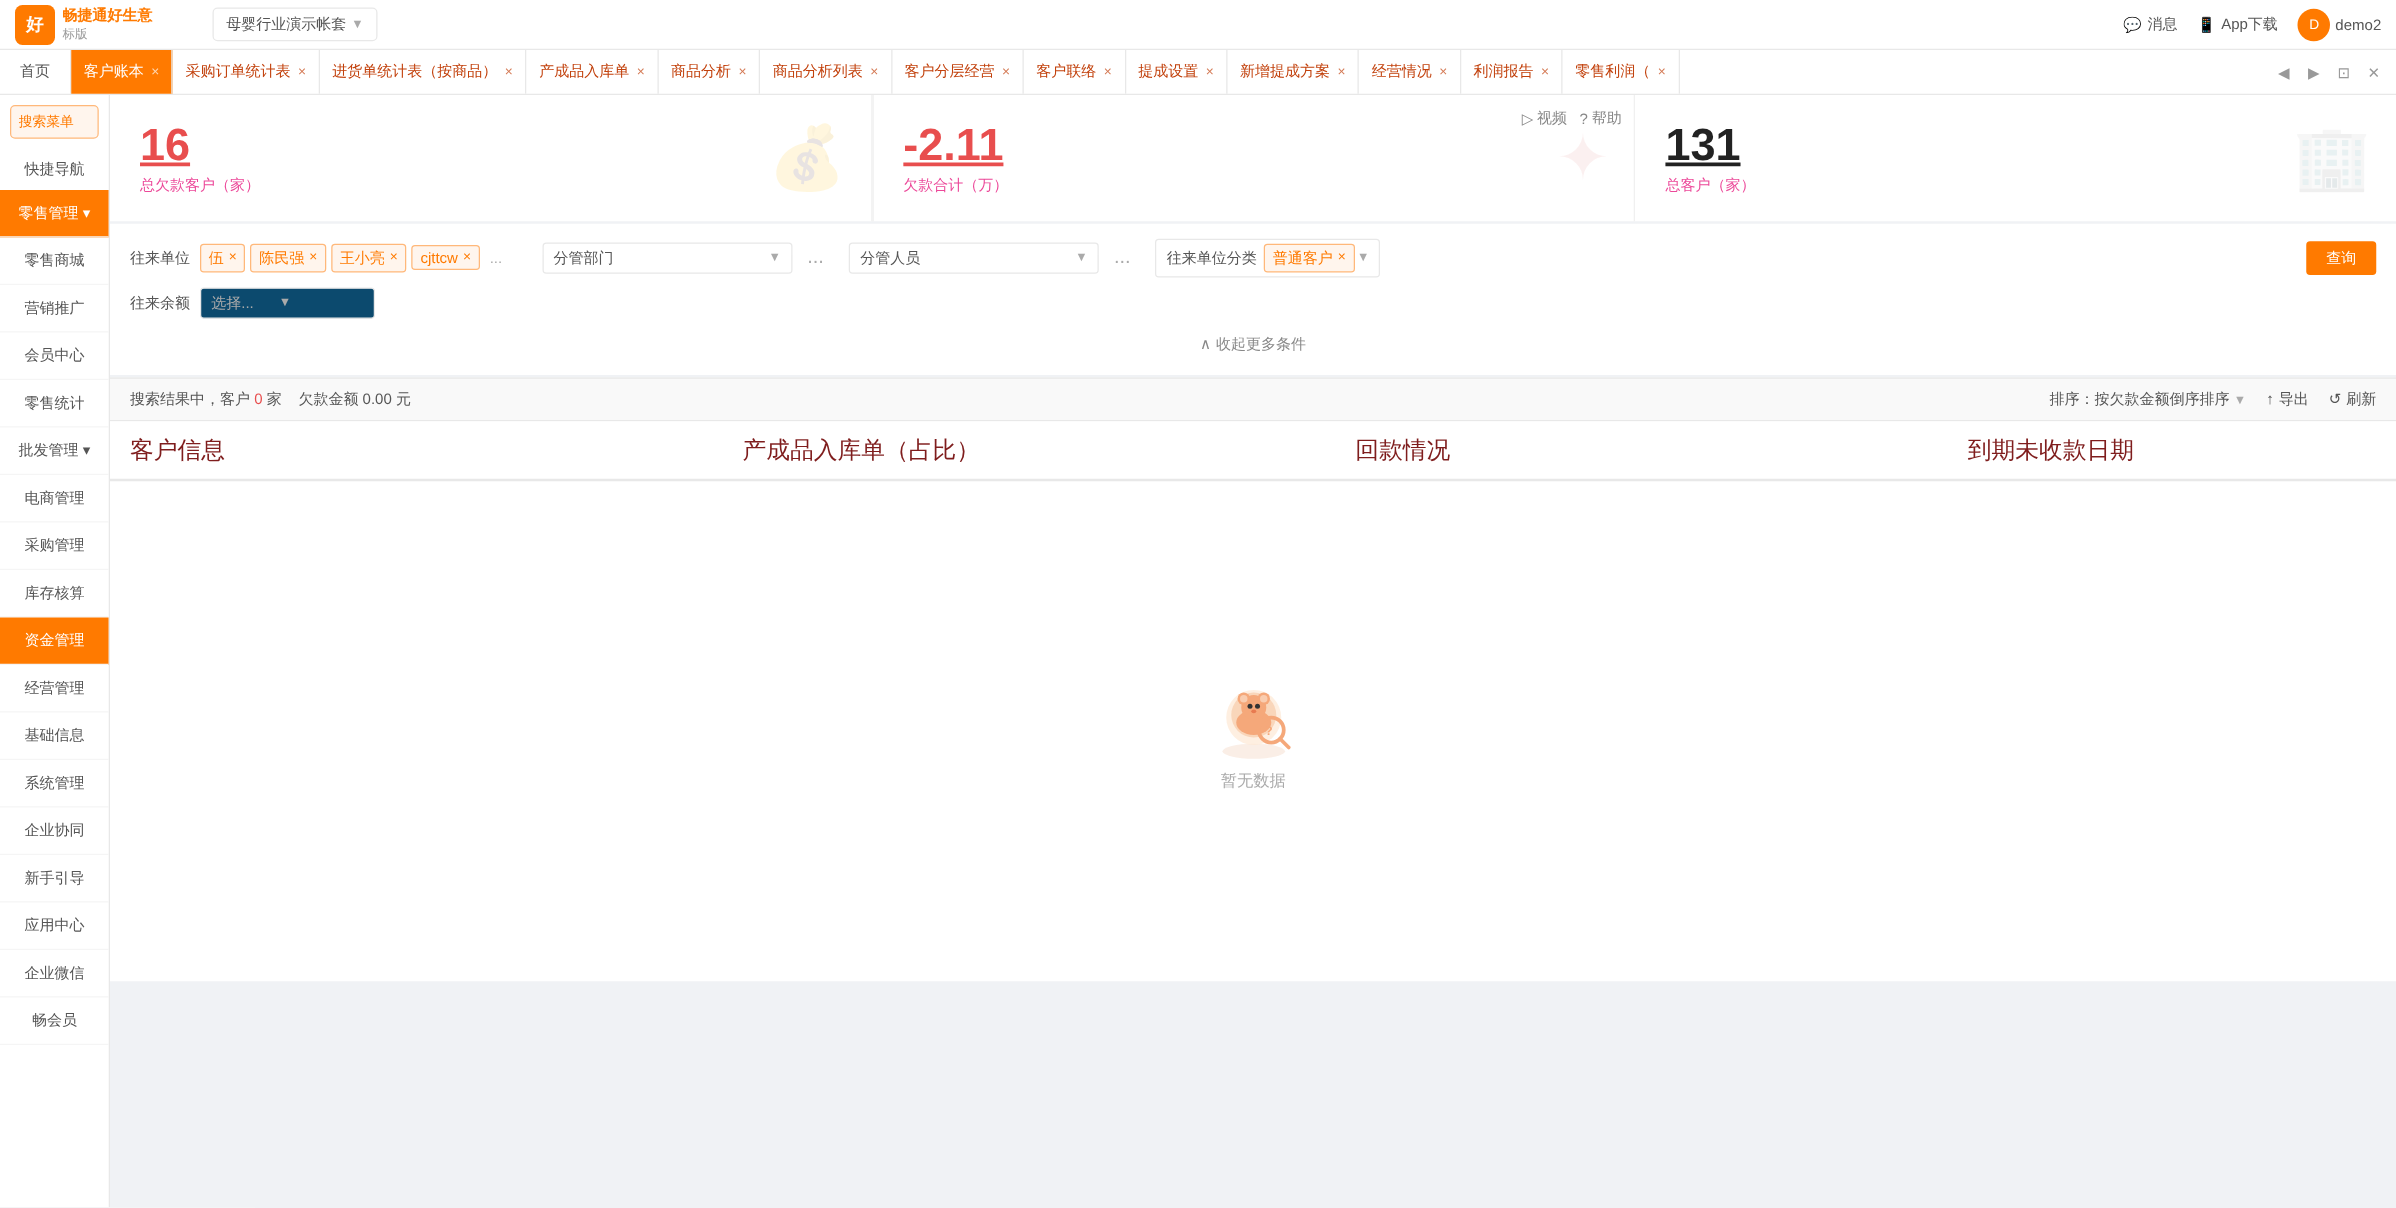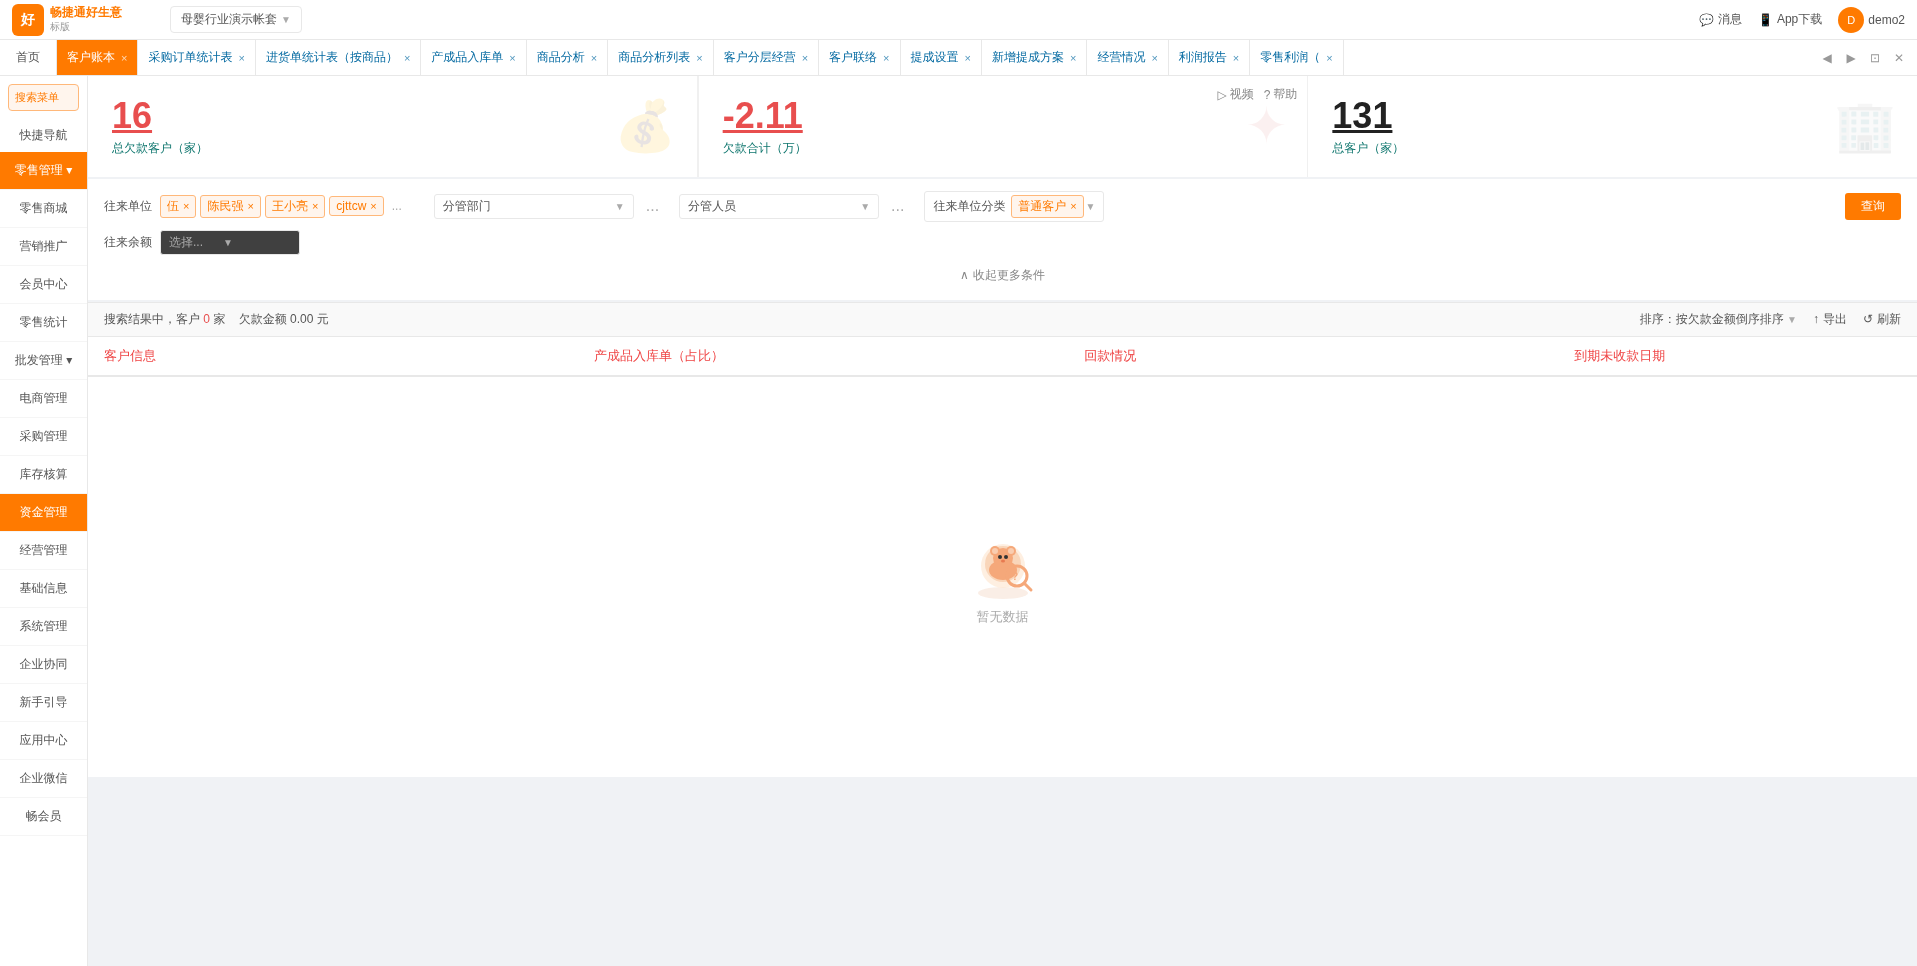--- a/index.html
+++ b/index.html
@@ -12,21 +12,21 @@
     .logo-icon { width: 32px; height: 32px; background: #ff7a00; border-radius: 6px; display: flex; align-items: center; justify-content: center; color: #fff; font-size: 14px; font-weight: bold; }
     .logo-text { font-size: 12px; color: #ff7a00; font-weight: bold; line-height: 1.2; }
     .logo-sub { font-size: 10px; color: #999; }
     .system-selector { display: flex; align-items: center; gap: 4px; padding: 4px 10px; border: 1px solid #e8e8e8; border-radius: 4px; font-size: 12px; color: #555; cursor: pointer; margin-left: 40px; }
     .top-bar-right { display: flex; align-items: center; gap: 16px; font-size: 12px; color: #555; }
     .top-bar-right span { cursor: pointer; display: flex; align-items: center; gap: 4px; }
     .avatar { width: 26px; height: 26px; border-radius: 50%; background: #ff7a00; display: flex; align-items: center; justify-content: center; color: #fff; font-size: 11px; }
 
     
     .nav-tabs { background: #fff; height: 36px; display: flex; align-items: center; border-bottom: 1px solid #e8e8e8; flex-shrink: 0; overflow: hidden; }
-    .nav-tab { display: flex; align-items: center; padding: 0 10px; height: 36px; font-size: 12px; cursor: pointer; border-right: 1px solid #e8e8e8; white-space: nowrap; color: #0369a1; flex-shrink: 0; }
+    .nav-tab { display: flex; align-items: center; padding: 0 10px; height: 36px; font-size: 12px; cursor: pointer; border-right: 1px solid #e8e8e8; white-space: nowrap; color: #c2410c; flex-shrink: 0; }
     .nav-tab:first-child { padding: 0 16px; color: #555; }
     .nav-tab.active { background: #ff7a00; color: #fff; }
     .nav-tab .close-x { margin-left: 6px; font-size: 11px; opacity: 0.7; }
     .nav-tab-controls { margin-left: auto; display: flex; align-items: center; padding: 0 8px; gap: 4px; flex-shrink: 0; }
     .nav-ctrl-btn { width: 20px; height: 20px; display: flex; align-items: center; justify-content: center; cursor: pointer; color: #999; font-size: 12px; }
 
     
     .main-layout { display: flex; flex: 1; overflow: hidden; }
 
     
@@ -40,52 +40,52 @@
     
     .content-area { flex: 1; overflow-y: auto; background: #f0f2f5; }
 
     
     .stats-row { display: flex; background: #fff; margin-bottom: 2px; }
     .stat-card { flex: 1; padding: 20px 24px; display: flex; flex-direction: column; align-items: flex-start; position: relative; border-right: 1px solid #f0f0f0; }
     .stat-card:last-child { border-right: none; }
     .stat-value { font-size: 36px; font-weight: bold; line-height: 1.1; text-decoration: underline; }
     .stat-value.red { color: #e84e4e; }
     .stat-value.dark { color: #222; text-decoration: underline; }
-    .stat-label { font-size: 12px; color: #0f766e; margin-top: 4px; text-align: center; }
+    .stat-label { font-size: 12px; color: #ec4899; margin-top: 4px; text-align: center; }
     .stat-icon { position: absolute; right: 20px; top: 50%; transform: translateY(-50%); opacity: 0.15; font-size: 60px; color: #ff7a00; }
     .stat-icon-blue { color: #4a90e2; }
     .stat-card-mid { border-left: 1px solid #f0f0f0; border-right: 1px solid #f0f0f0; }
     .help-btns { position: absolute; top: 10px; right: 10px; display: flex; gap: 10px; font-size: 12px; color: #888; }
     .help-btn { cursor: pointer; display: flex; align-items: center; gap: 3px; }
 
     
     .filter-area { background: #fff; padding: 12px 16px; margin-bottom: 2px; }
     .filter-row { display: flex; align-items: center; gap: 8px; margin-bottom: 8px; flex-wrap: wrap; }
     .filter-label { font-size: 12px; color: #555; white-space: nowrap; }
     .filter-tags { display: flex; align-items: center; gap: 4px; flex-wrap: wrap; }
     .filter-tag { display: flex; align-items: center; gap: 4px; background: #fff5ed; border: 1px solid #ffb87a; border-radius: 3px; padding: 2px 6px; font-size: 12px; color: #ff7a00; }
     .filter-tag .x { cursor: pointer; color: #ff7a00; font-size: 11px; }
     .filter-more { font-size: 12px; color: #aaa; cursor: pointer; padding: 2px 4px; }
     .filter-select { border: 1px solid #e8e8e8; border-radius: 3px; padding: 3px 8px; font-size: 12px; color: #555; min-width: 120px; display: flex; align-items: center; justify-content: space-between; cursor: pointer; background: #fff; }
     .filter-select-wide { min-width: 200px; }
     .filter-dots { font-size: 16px; color: #aaa; cursor: pointer; padding: 0 4px; }
-    .filter-select-input { border: 1px solid #e8e8e8; border-radius: 3px; padding: 3px 8px; font-size: 12px; color: #555; min-width: 100px; display: flex; align-items: center; gap: 20px; cursor: pointer; background: #404040; }
+    .filter-select-input { border: 1px solid #e8e8e8; border-radius: 3px; padding: 3px 8px; font-size: 12px; color: #555; min-width: 100px; display: flex; align-items: center; gap: 20px; cursor: pointer; background: #0c4a6e; }
     .collapse-btn { display: flex; align-items: center; gap: 4px; font-size: 12px; color: #888; cursor: pointer; justify-content: center; padding: 4px 0; }
 
     
     .result-bar { background: #f9f9f9; padding: 8px 16px; display: flex; align-items: center; justify-content: space-between; border-top: 1px solid #e8e8e8; border-bottom: 1px solid #e8e8e8; }
     .result-info { font-size: 12px; color: #555; }
     .result-info span.highlight { color: #e84e4e; }
     .result-actions { display: flex; align-items: center; gap: 16px; font-size: 12px; color: #555; }
     .result-action { display: flex; align-items: center; gap: 4px; cursor: pointer; }
     .sort-select { font-size: 12px; color: #555; cursor: pointer; }
 
     
     .table-container { background: #fff; margin: 0; }
-    .table-header { display: grid; grid-template-columns: 3fr 3fr 3fr 2fr; padding: 10px 16px; border-bottom: 2px solid #e8e8e8; font-size: 13px; color: #ef4444; font-weight: 500; }
+    .table-header { display: grid; grid-template-columns: 3fr 3fr 3fr 2fr; padding: 10px 16px; border-bottom: 2px solid #e8e8e8; font-size: 19px; color: #7f1d1d; font-weight: 500; }
     .table-body { min-height: 400px; display: flex; align-items: center; justify-content: center; flex-direction: column; }
     .empty-state { display: flex; flex-direction: column; align-items: center; padding: 60px; }
     .empty-icon-svg { width: 80px; height: 80px; }
     .empty-text { font-size: 13px; color: #aaa; }
 
     
     .btn-orange { background: #ff7a00; color: #fff; border: none; border-radius: 3px; padding: 5px 16px; font-size: 12px; cursor: pointer; }
 
     
     .arrow-down { font-size: 10px; color: #aaa; }

